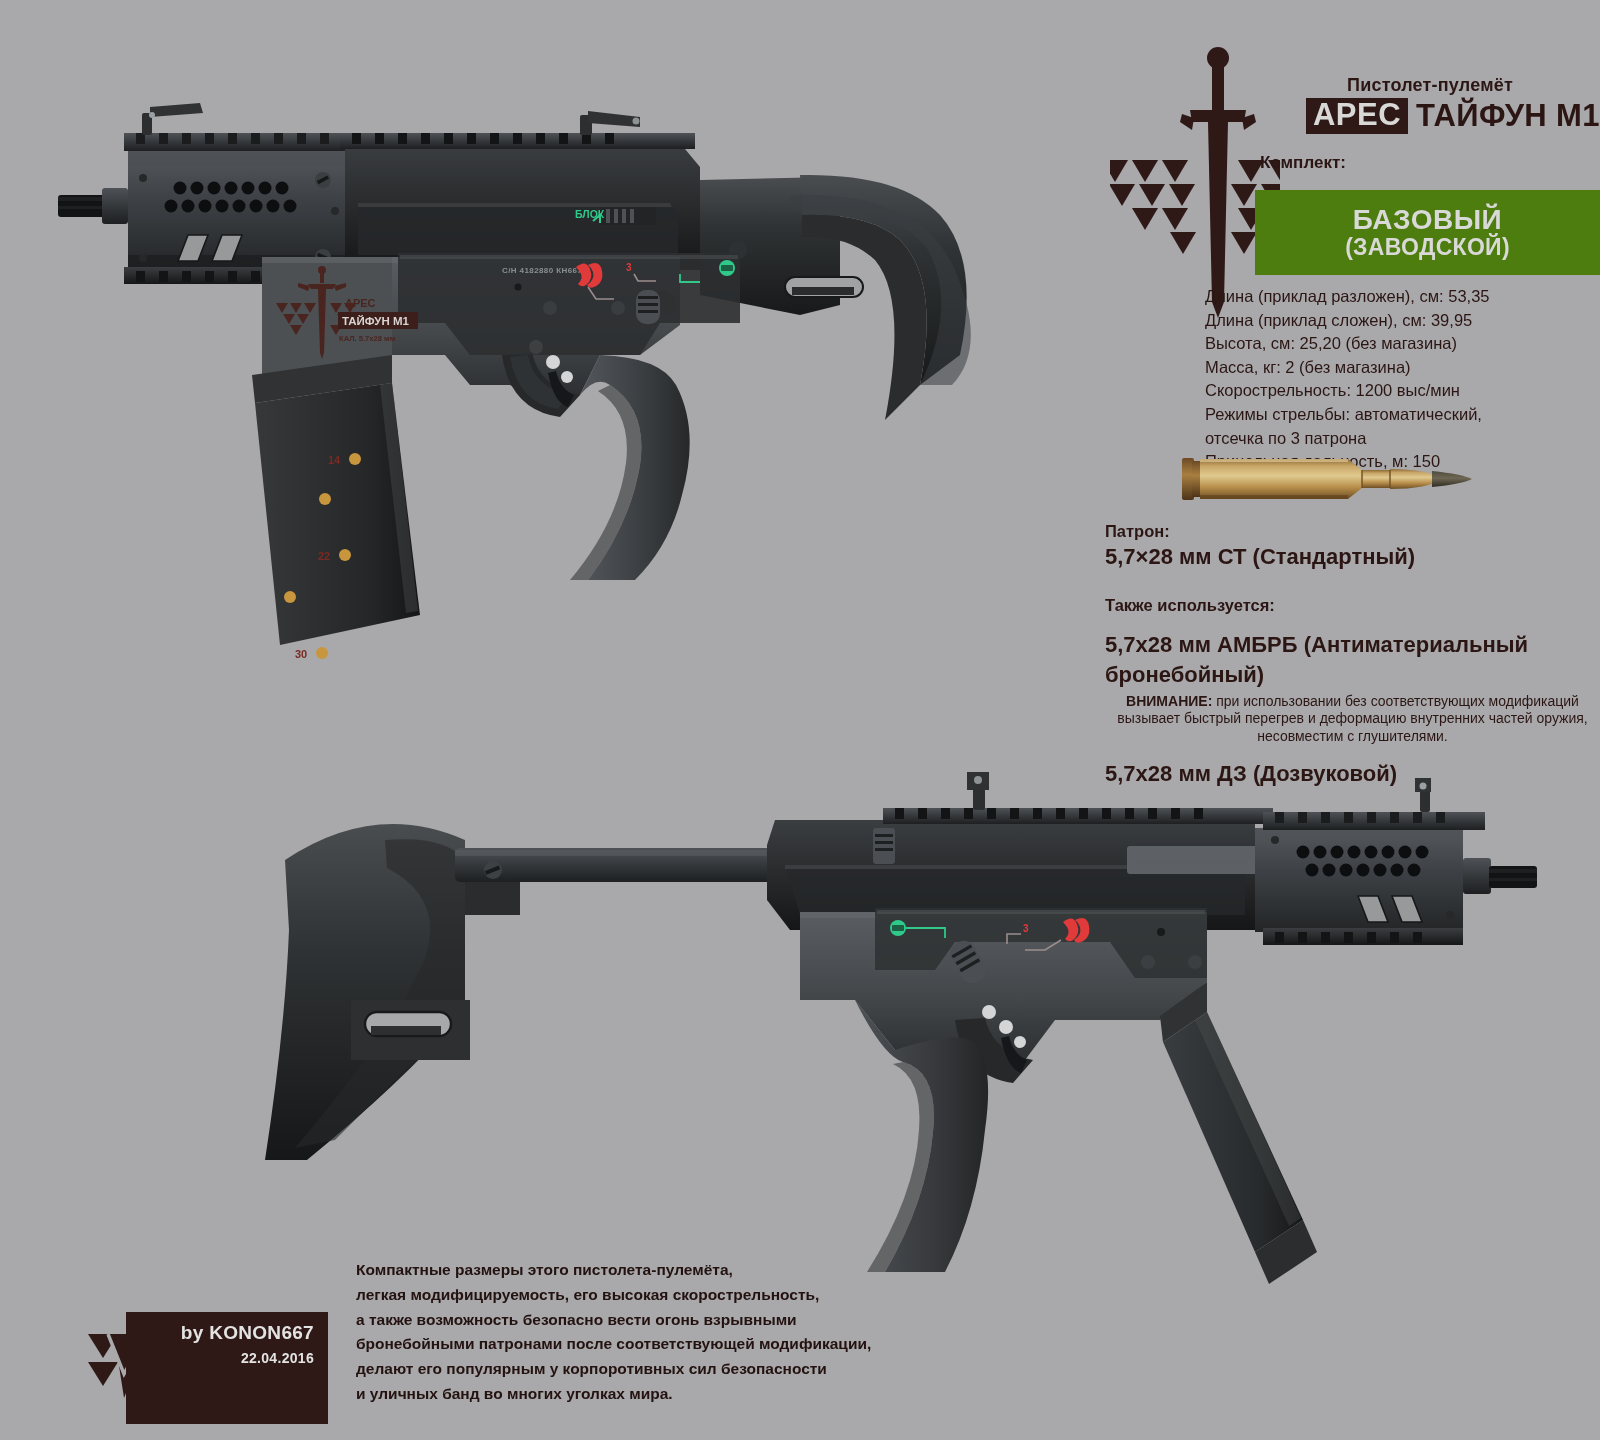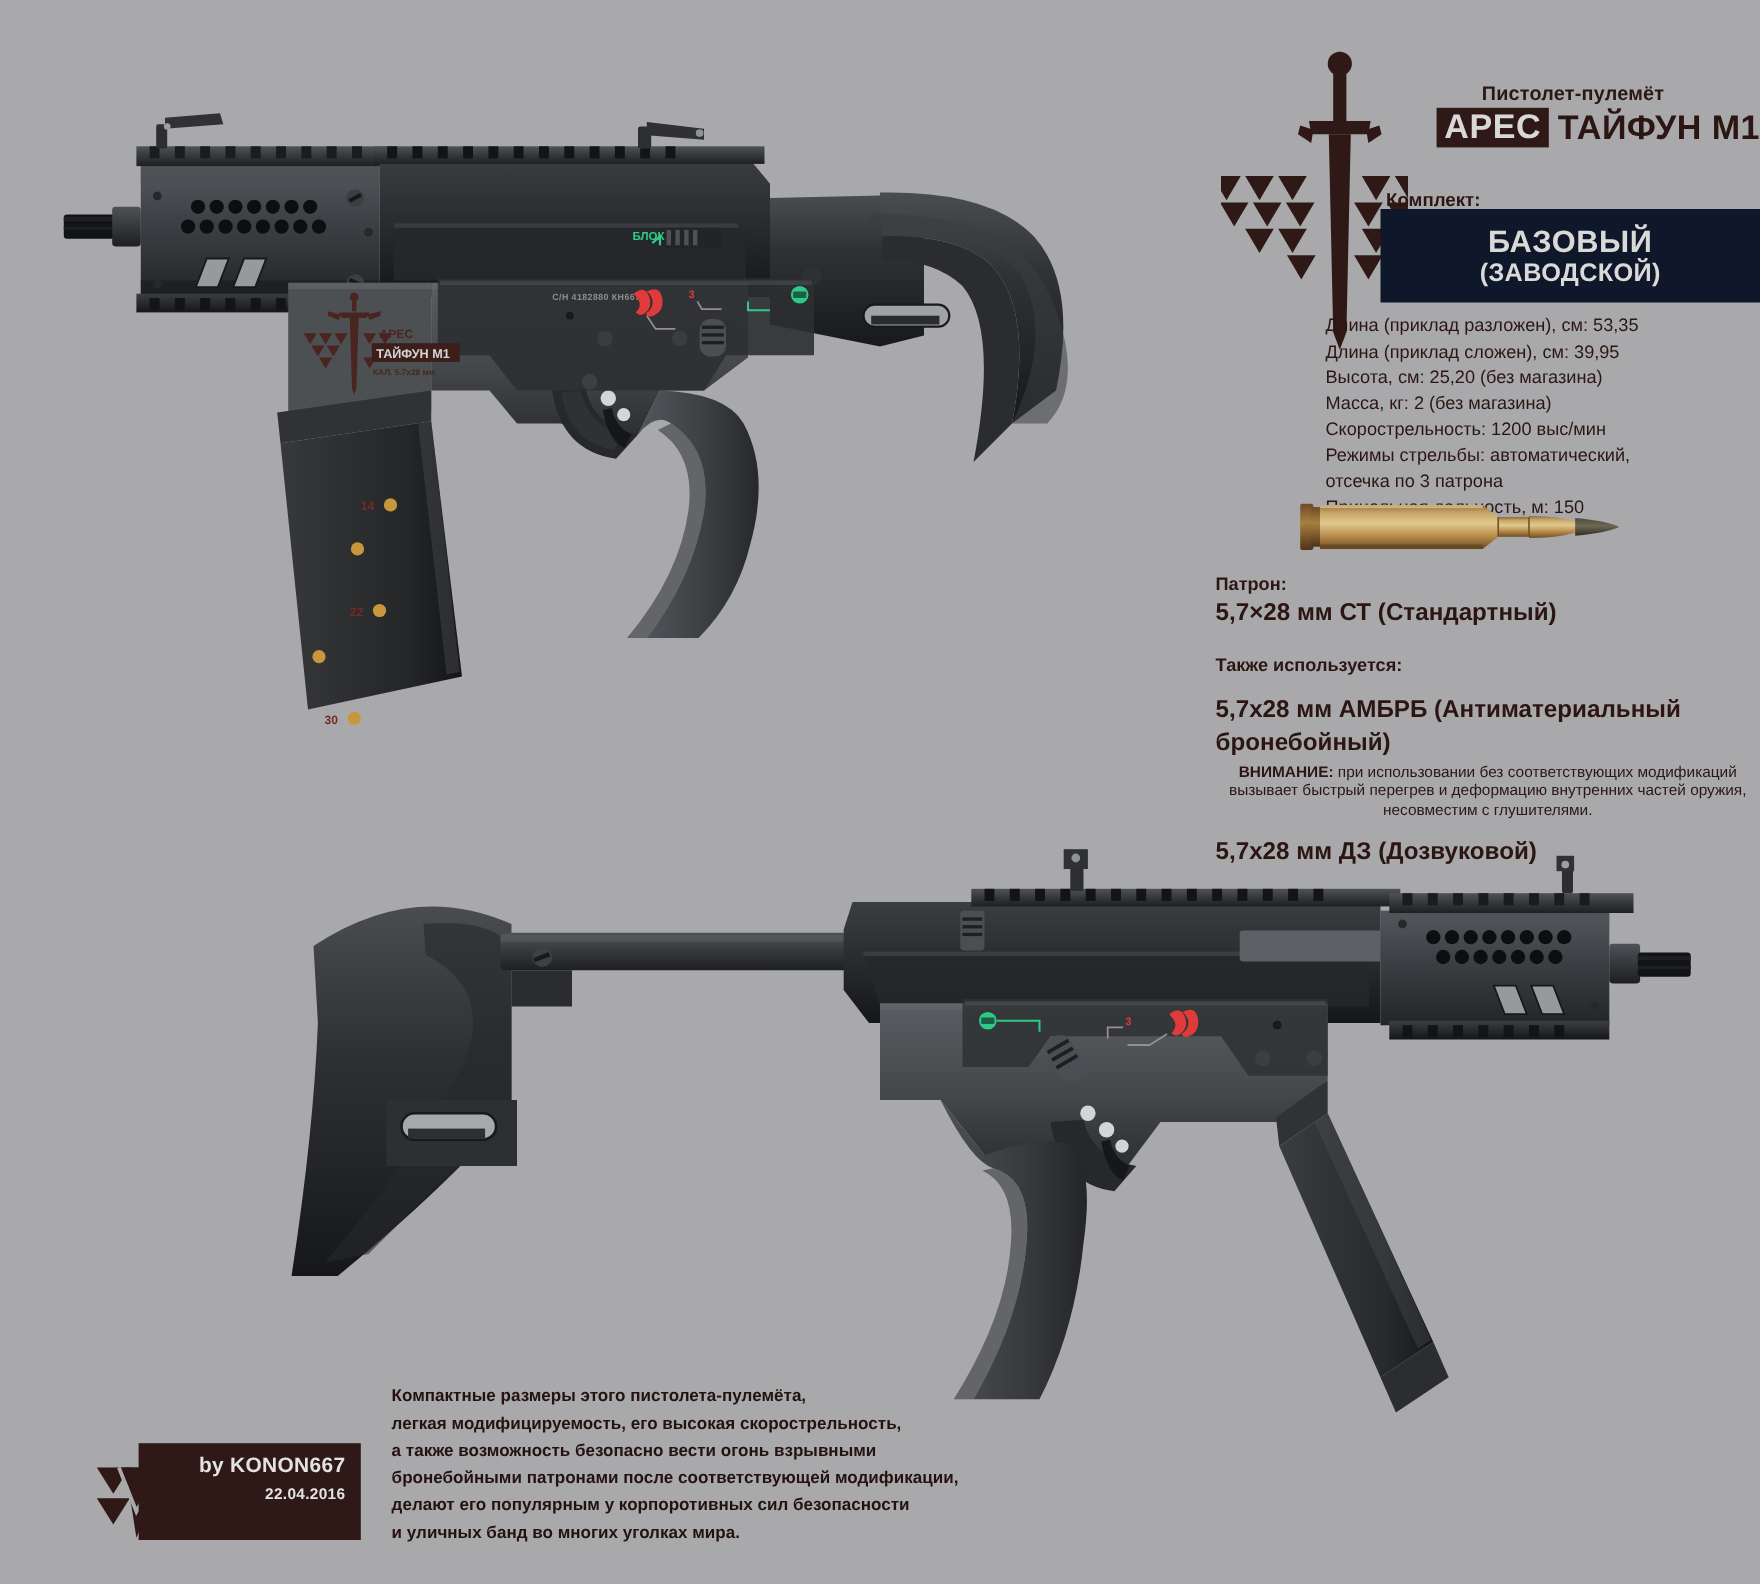--- a/index.html
+++ b/index.html
@@ -21,24 +21,24 @@
 
   .title-block { position: absolute; left: 160px; top: 45px; width: 340px; text-align: center; }
   .title-small { font-size: 18px; font-weight: bold; letter-spacing: .2px; color:#2b1614; }
   .title-main { margin-top: 2px; display: flex; justify-content: flex-end; align-items: center; gap: 8px; }
   .title-brand {
     background: #2e1917; color: #d8d8d6; font-size: 31px; font-weight: bold;
     padding: 1px 7px 3px 7px; line-height: 1.02; letter-spacing: .5px;
   }
   .title-model { font-size: 31px; font-weight: bold; color: #2b1614; letter-spacing: .4px; }
 
-  .kit-label { position:absolute; left:160px; top:142px; width:340px; text-align:left; font-size:17px; font-weight:bold; }
+  .kit-label { position:absolute; left:160px; top:123px; width:340px; text-align:left; font-size:17px; font-weight:bold; }
   .kit-box {
     position:absolute; left:155px; top:160px; width:345px; height:85px;
-    background:#0f172a; color:#d9d9d7; display:flex; flex-direction:column;
+    background:#4d7c0f; color:#d9d9d7; display:flex; flex-direction:column;
     align-items:center; justify-content:center; line-height:1.12;
   }
   .kit-box .k1 { font-size:28px; font-weight:bold; letter-spacing:.5px; }
   .kit-box .k2 { font-size:23px; font-weight:bold; letter-spacing:.3px; }
 
   .specs { position:absolute; left:105px; top:255px; width:395px; }
   .spec-row { font-size:16.5px; line-height:1.43; color:#2b1614; }
 
   .cartridge-wrap { position:absolute; left:80px; top:420px; width:300px; height:60px; }
 
@@ -50,21 +50,21 @@
   .warn b { font-weight:bold; }
   .warn-body { font-weight:normal; }
 
   
   .footer-desc {
     position:absolute; left:356px; top:1258px; width:560px;
     font-size:15.5px; font-weight:bold; line-height:1.60; color:#231210;
   }
   .sig { position:absolute; left:88px; top:1312px; width:240px; height:88px; }
   .sig-box {
-    position:absolute; left:38px; top:0px; width:202px; height:88px; background:#2e1917;
+    position:absolute; left:38px; top:0px; width:202px; height:112px; background:#2e1917;
     color:#e3e3e1; padding:10px 14px 0 0; text-align:right;
   }
   .sig-box .n { font-size:19px; font-weight:bold; letter-spacing:.3px; }
   .sig-box .d { font-size:14px; font-weight:bold; letter-spacing:.3px; margin-top:6px; }
   .sig-mark { position:absolute; left:0; top:0; width:70px; height:88px; }
 
   
   .gun { position:absolute; }
   .gun svg { display:block; overflow:visible; }
   .gun-top { left:40px; top:55px; }

